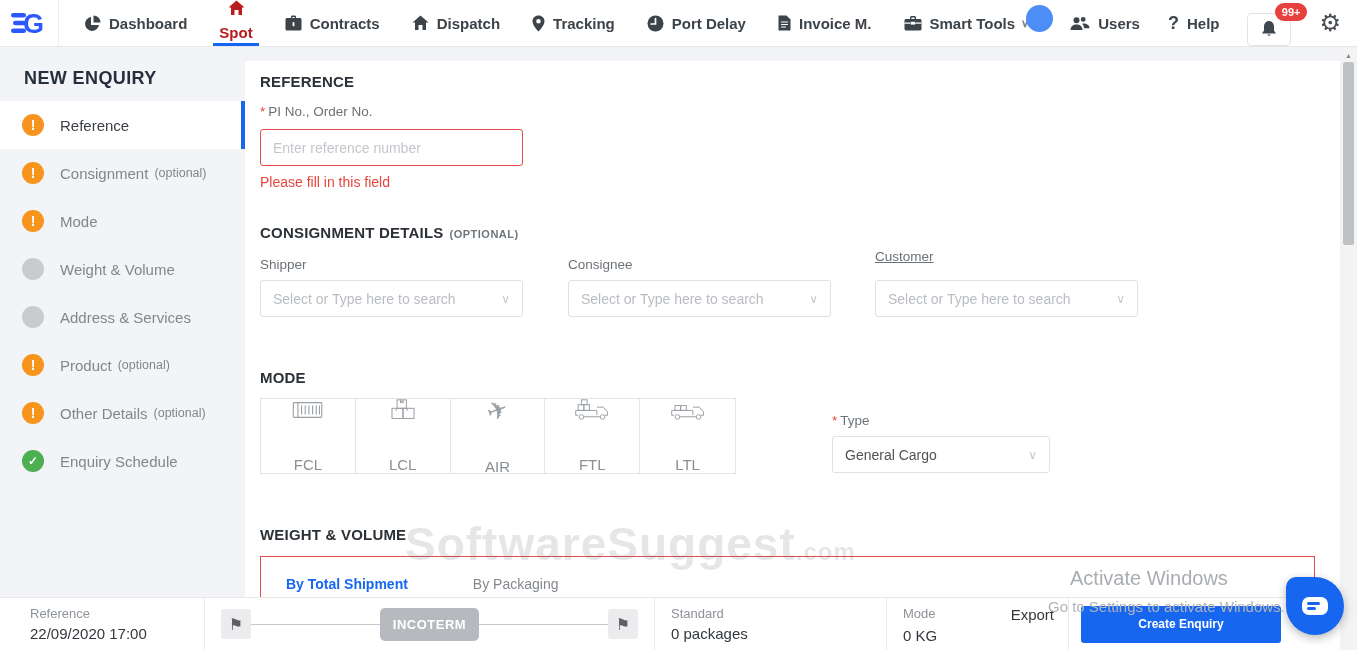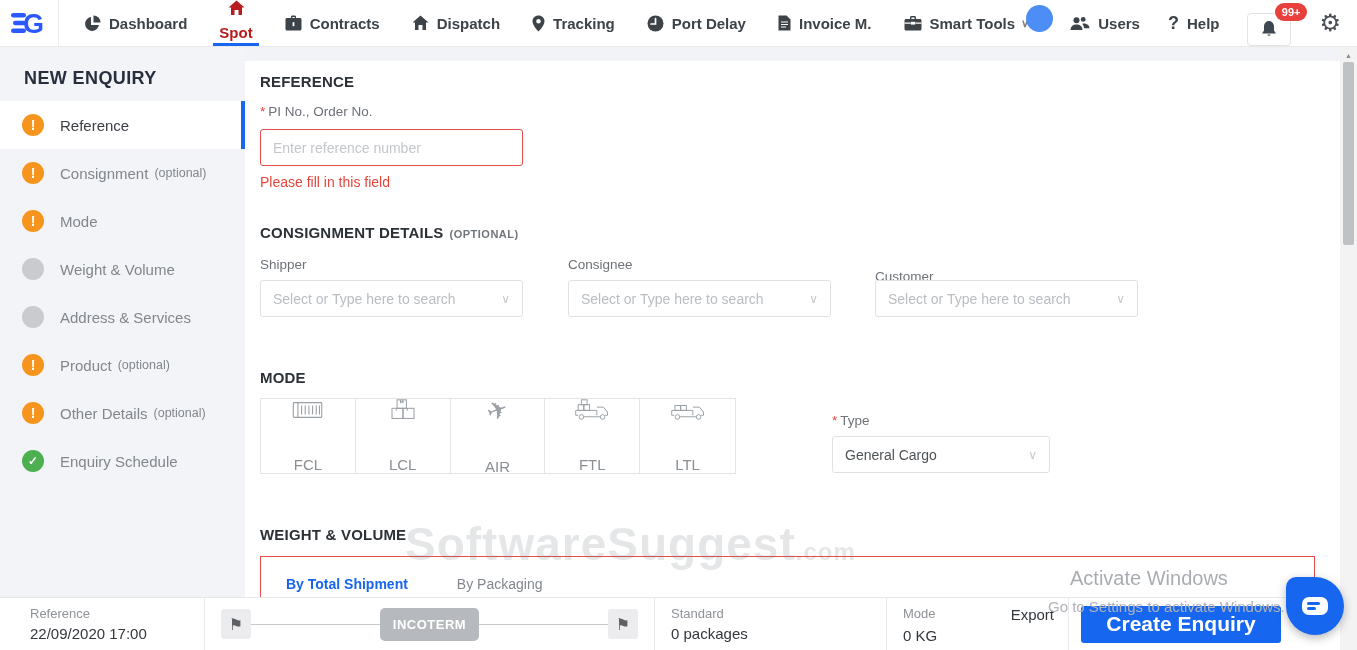--- a/index.html
+++ b/index.html
@@ -96,21 +96,21 @@
   .flagbox { width:30px; height:30px; background:#ececee; border-radius:3px; display:flex; flex-shrink:0;
              align-items:center; justify-content:center; font-size:16px; color:#5d6165; }
   .fline { flex:1; height:1px; background:#c6c8cb; }
   .incoterm { background:#b6b9bd; color:#fff; font-weight:bold; font-size:13px; letter-spacing:.5px;
               padding:9px 13px; border-radius:5px; white-space:nowrap; }
   .fsec3 { width:232px; padding:8px 0 0 16px; }
   .fsec4 { width:182px; padding:8px 14px 0 16px; }
   .fsec4 .row1 { display:flex; justify-content:space-between; }
   .fsec5 { flex:1; display:flex; align-items:center; padding-left:12px; border-right:none; }
   .create-btn { width:200px; height:37px; background:#1766f0; border:none; border-radius:3px;
-                color:#fff; font-size:21px; font-weight:bold; cursor:pointer;
+                color:#fff; font-size:12px; font-weight:bold; cursor:pointer;
                 font-family:"Liberation Sans",sans-serif; }
 
   
   .scrollbar { position:absolute; top:47px; right:0; bottom:0; width:17px; background:#f3f3f4; z-index:40; }
   .scroll-up { position:absolute; top:5px; left:0; right:0; text-align:center; font-size:7px; color:#8a8a8a; cursor:pointer; }
   .scroll-thumb { position:absolute; top:15px; left:3px; width:11px; height:183px; background:#bfc2c5; border-radius:2px; cursor:pointer; }
 
   
   .chat { position:absolute; right:13px; bottom:15px; width:58px; height:58px; background:#1766f0;
           border-radius:10px 50% 50% 50%; z-index:50; display:flex; align-items:center; justify-content:center;
@@ -268,21 +268,21 @@
       <span class="req">*</span><span>PI No., Order No.</span>
     </div>
     <input class="abs txt-input" style="left: 15px; top: 82px;" type="text" placeholder="Enter reference number">
     <div class="abs error" style="left:15px; top:127px;">Please fill in this field</div>
 
     <div class="abs sec-title" style="left:15px; top:177px;">
       <span>CONSIGNMENT DETAILS</span><span class="opt">(OPTIONAL)</span>
     </div>
     <div class="abs fld-label" style="left:15px; top:210px;">Shipper</div>
     <div class="abs fld-label" style="left:323px; top:210px;">Consignee</div>
-    <div class="abs fld-label" style="left:630px; top:222px;text-decoration:underline;">Customer</div>
+    <div class="abs fld-label" style="left:630px; top:202px;text-decoration:underline;">Customer</div>
     <div class="abs select" style="left:15px; top:233px;">
       <span class="ph">Select or Type here to search</span>
       <span class="chev">∨</span>
     </div>
     <div class="abs select" style="left:323px; top:233px;">
       <span class="ph">Select or Type here to search</span>
       <span class="chev">∨</span>
     </div>
     <div class="abs select" style="left:630px; top:233px;">
       <span class="ph">Select or Type here to search</span>
@@ -341,21 +341,21 @@
     <div class="abs fld-label" style="left:587px; top:366px;">
       <span class="req">*</span><span>Type</span>
     </div>
     <div class="abs select" style="left:587px; top:389px; width:218px;">
       <span class="val">General Cargo</span>
       <span class="chev">∨</span>
     </div>
 
     <div class="abs sec-title" style="left:15px; top:479px;">WEIGHT &amp; VOLUME</div>
     <div class="abs red-box" style="left:15px; top:509px; width:1055px; height:41px;">
-      <div style="display:flex; gap:49px; padding:19px 0 0 25px;">
+      <div style="display:flex; gap:65px; padding:19px 0 0 25px;">
         <span class="tab active">By Total Shipment</span>
         <span class="tab idle">By Packaging</span>
       </div>
     </div>
 
     <div class="abs watermark" style="left:160px; top:470px;">
       <span>SoftwareSuggest</span><span class="wm-com">.com</span>
     </div>
   </div>
 </div>

